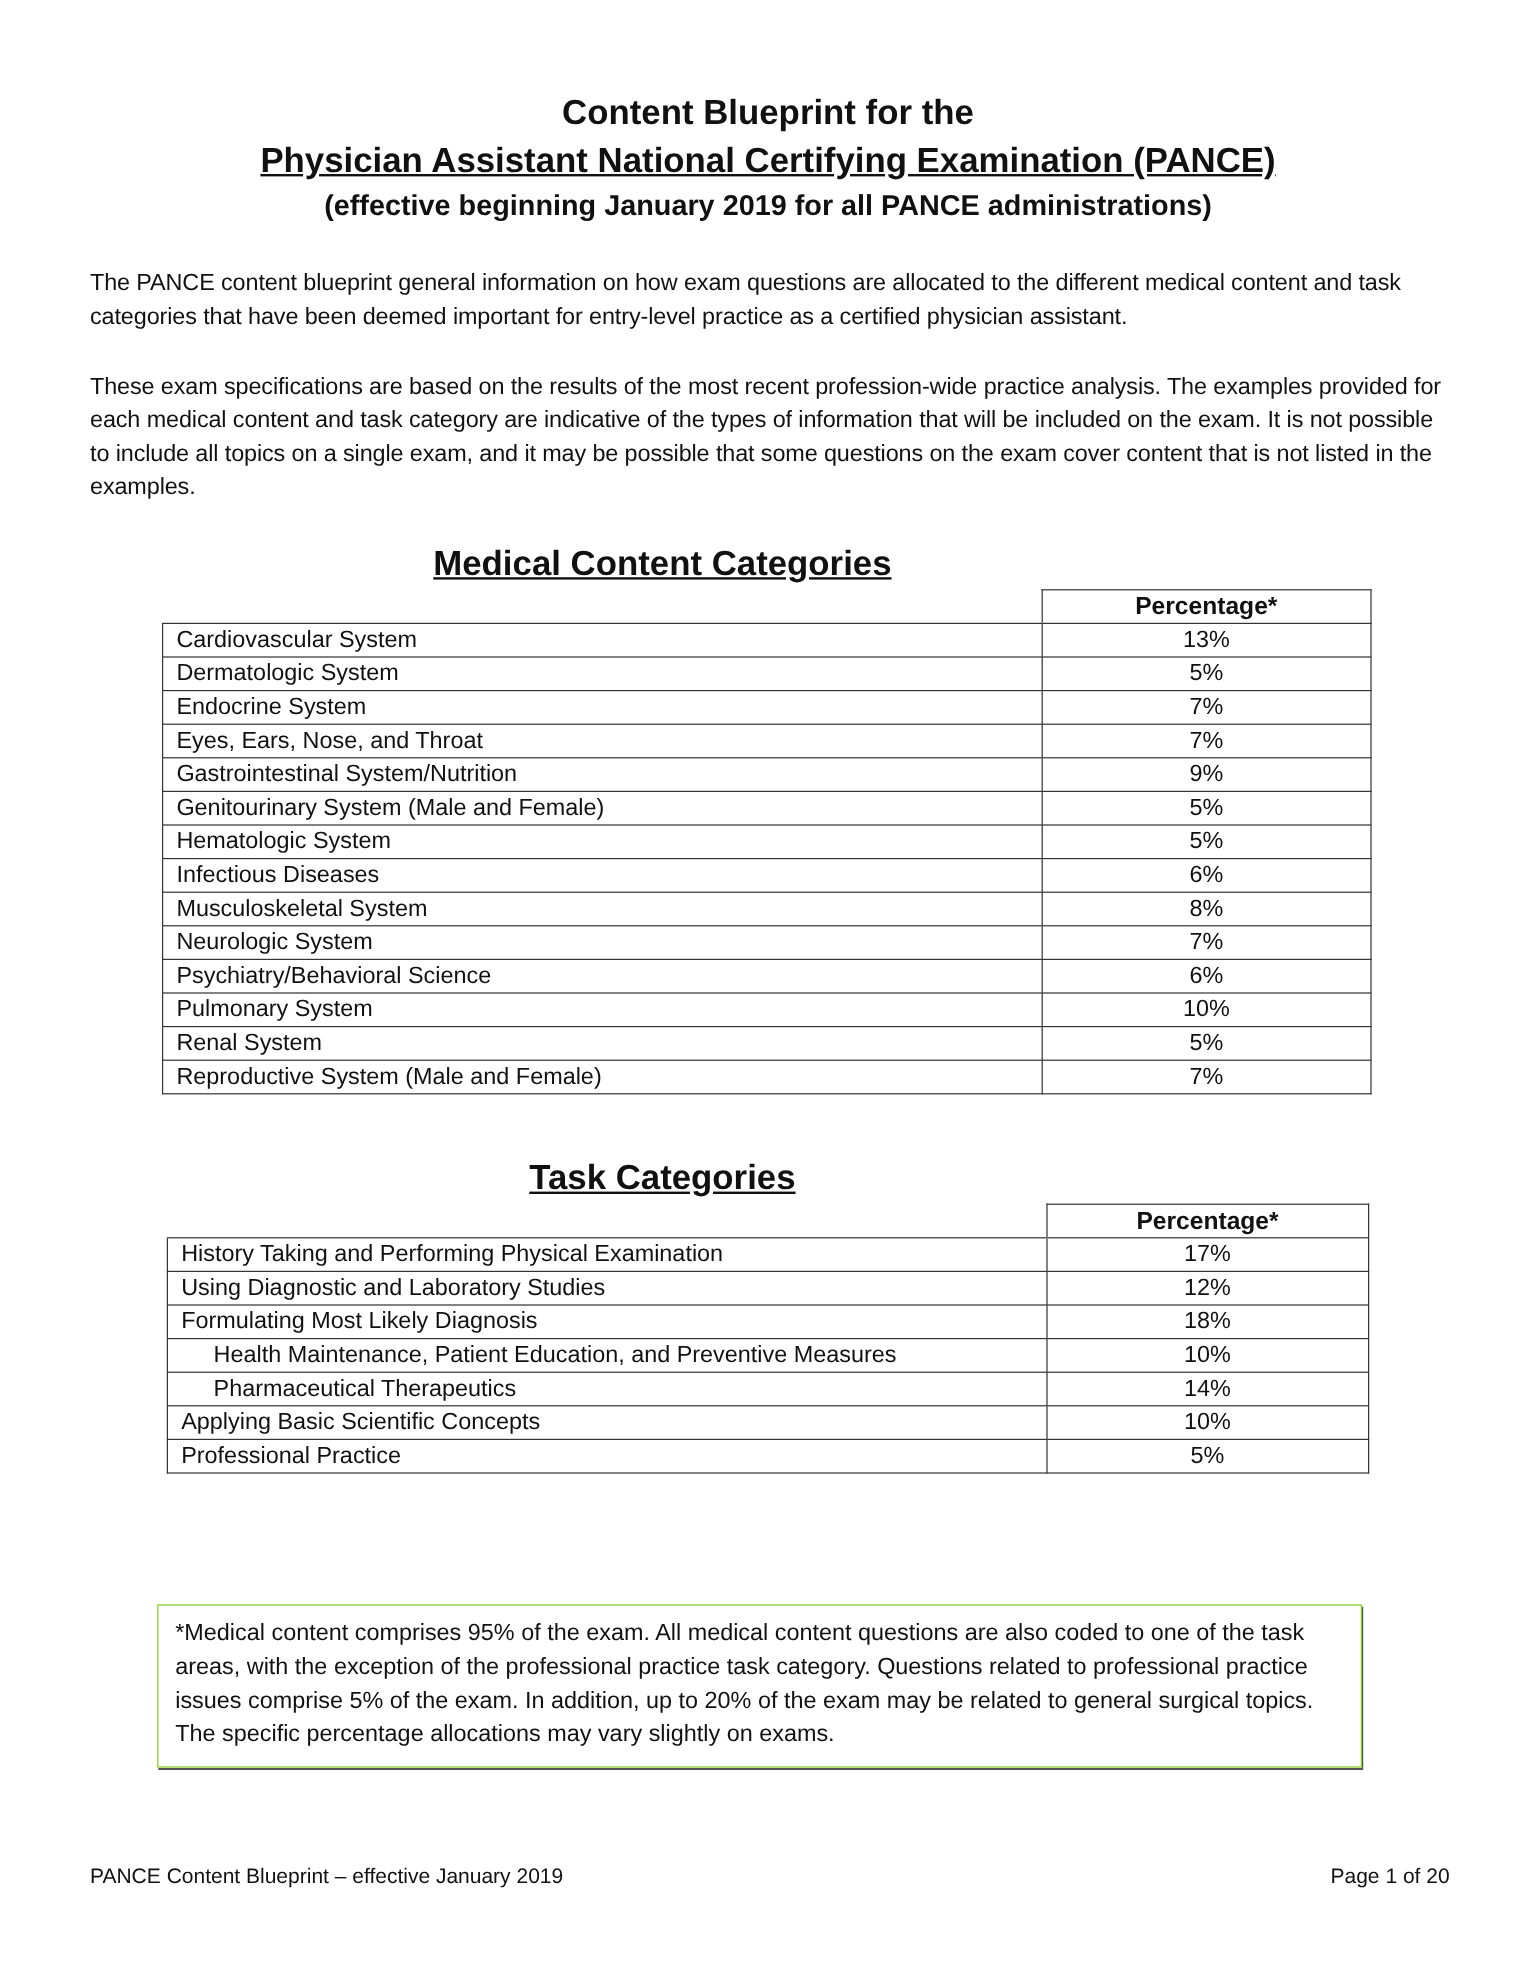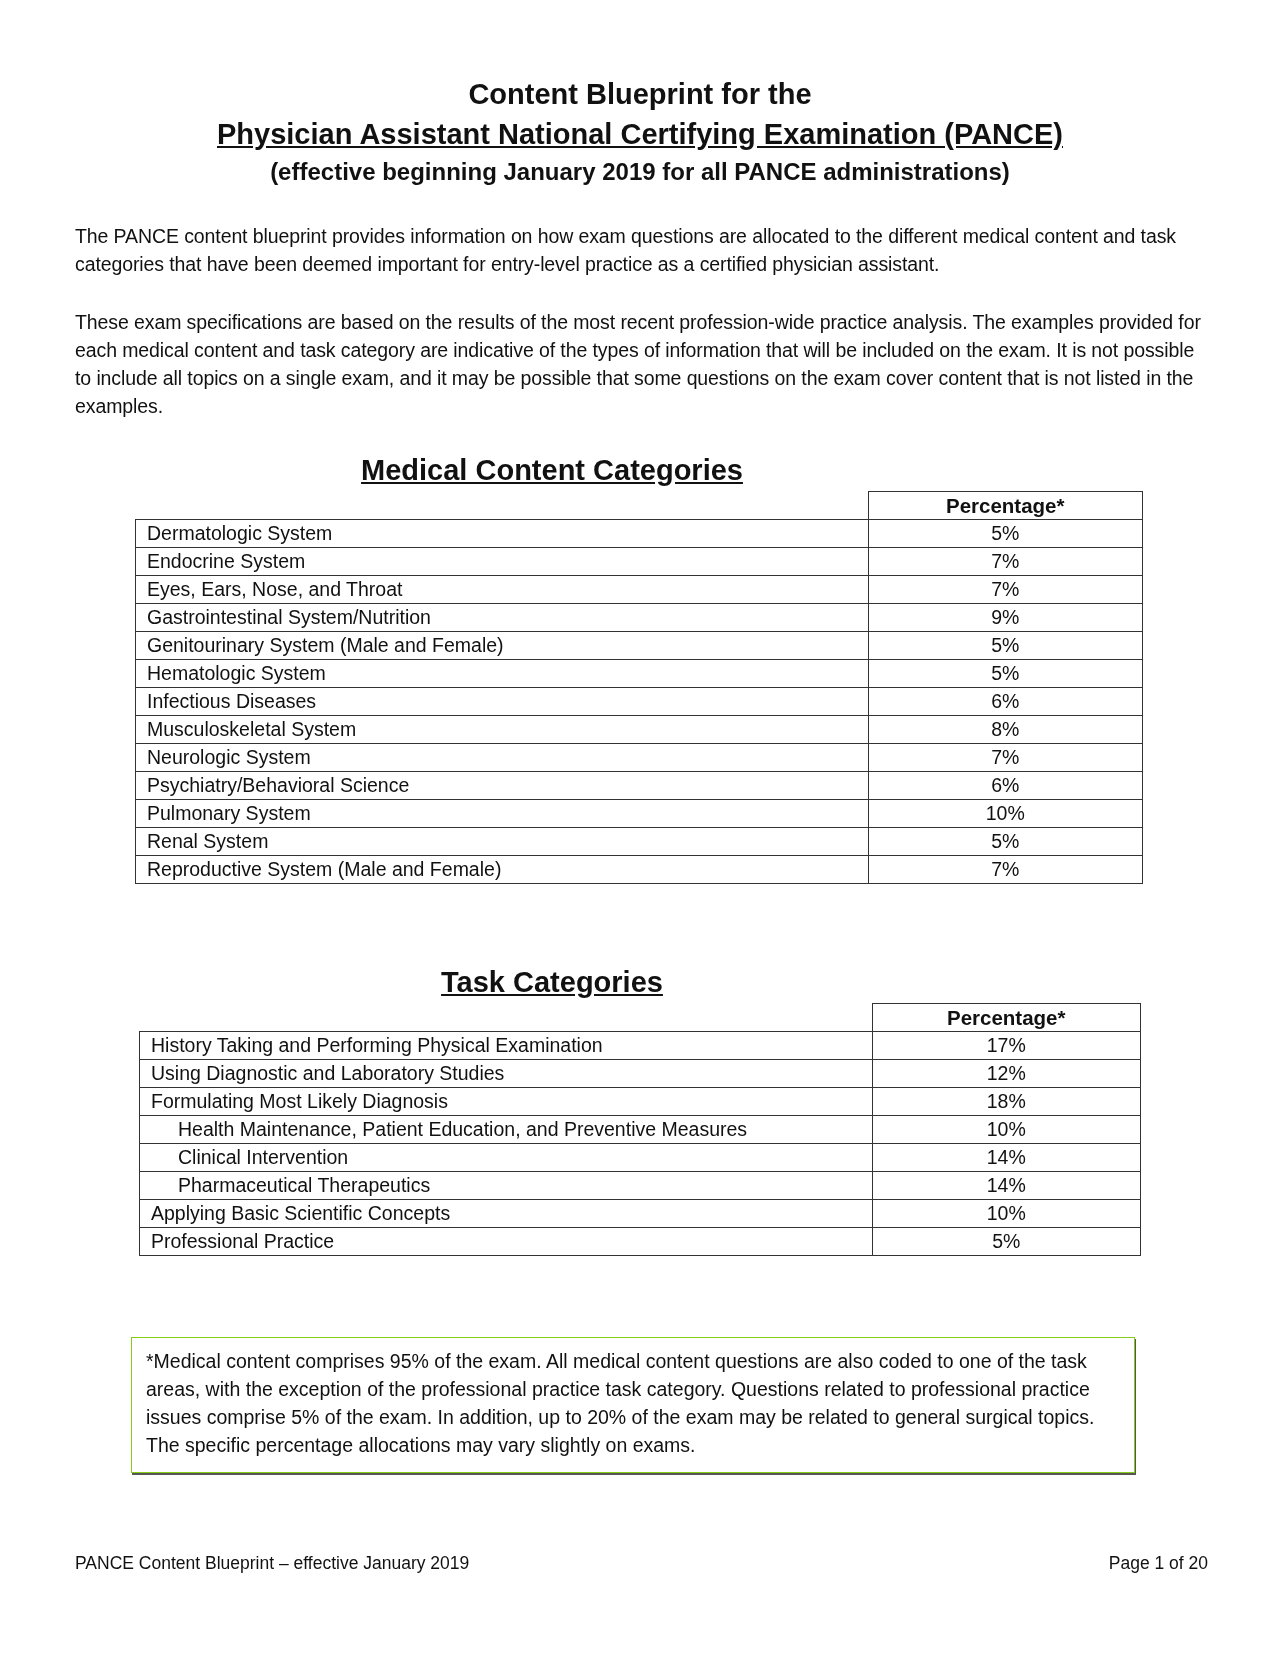--- a/index.html
+++ b/index.html
@@ -31,30 +31,34 @@
   .footer-left { left: 75px; }
   .footer-right { right: 72px; }
 </style>
 </head>
 <body>
 
 <h1 class="title t1">Content Blueprint for the</h1>
 <h1 class="title t2">Physician Assistant National Certifying Examination (PANCE)</h1>
 <h2 class="title t3">(effective beginning January 2019 for all PANCE administrations)</h2>
 
-<p class="para p1">The PANCE content blueprint provides information on how exam questions are allocated to the different medical content and task categories that have been deemed important for entry-level practice as a certified physician assistant.</p>
+<p class="para p1">The PANCE content blueprint general information on how exam questions are allocated to the different medical content and task categories that have been deemed important for entry-level practice as a certified physician assistant.</p>
 <p class="para p2">These exam specifications are based on the results of the most recent profession-wide practice analysis. The examples provided for each medical content and task category are indicative of the types of information that will be included on the exam. It is not possible to include all topics on a single exam, and it may be possible that some questions on the exam cover content that is not listed in the examples.</p>
 
 <h3 class="section-heading h-med">Medical Content Categories</h3>
 <table class="cat med-table">
   <tbody>
       <tr>
     <td class="blank-head col-label"></td>
     <th>Percentage*</th>
   </tr>
+  <tr>
+        <td>Cardiovascular System</td>
+        <td class="pct">13%</td>
+      </tr>
   <tr>
         <td>Dermatologic System</td>
         <td class="pct">5%</td>
       </tr>
   <tr>
         <td>Endocrine System</td>
         <td class="pct">7%</td>
       </tr>
   <tr>
         <td>Eyes, Ears, Nose, and Throat</td>
@@ -120,24 +124,20 @@
       </tr>
   <tr>
         <td>Formulating Most Likely Diagnosis</td>
         <td class="pct">18%</td>
       </tr>
   <tr>
         <td class="sub">Health Maintenance, Patient Education, and Preventive Measures</td>
         <td class="pct">10%</td>
       </tr>
   <tr>
-        <td class="sub">Clinical Intervention</td>
-        <td class="pct">14%</td>
-      </tr>
-  <tr>
         <td class="sub">Pharmaceutical Therapeutics</td>
         <td class="pct">14%</td>
       </tr>
   <tr>
         <td>Applying Basic Scientific Concepts</td>
         <td class="pct">10%</td>
       </tr>
   <tr>
         <td>Professional Practice</td>
         <td class="pct">5%</td>

